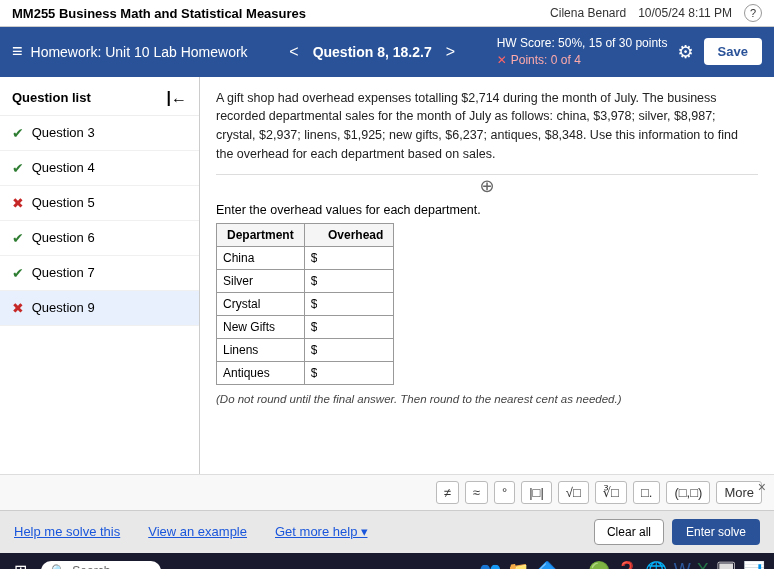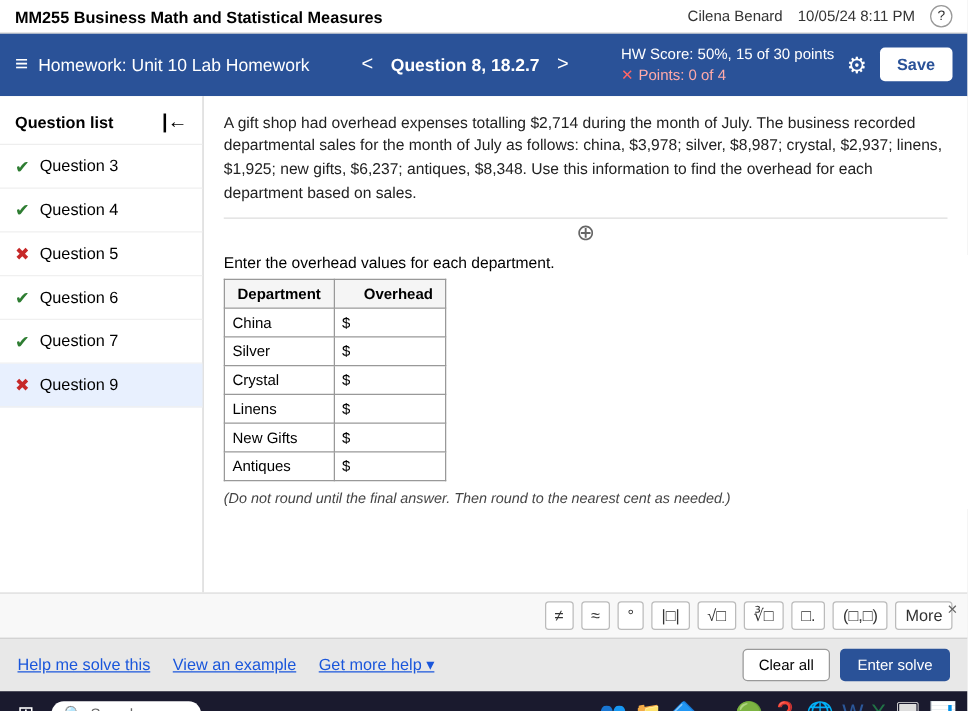--- a/index.html
+++ b/index.html
@@ -50,21 +50,21 @@
 
     
     .main-content {
       display: flex;
       height: calc(569px - 42px - 52px - 42px - 36px);
       background: #f0f0f0;
     }
 
     
     .sidebar {
-      width: 163px;
+      width: 200px;
       background: #fff;
       border-right: 1px solid #ccc;
       padding: 8px 0;
       flex-shrink: 0;
     }
     .sidebar-header {
       display: flex;
       align-items: center;
       justify-content: space-between;
       padding: 4px 12px 8px 12px;
@@ -164,21 +164,21 @@
 
     
     .bottom-bar {
       background: #e8e8e8;
       display: flex;
       align-items: center;
       justify-content: space-between;
       padding: 8px 14px;
       border-top: 1px solid #ccc;
     }
-    .bottom-left { display: flex; align-items: center; gap: 18px; }
+    .bottom-left { display: flex; align-items: center; gap: 28px; }
     .bottom-link {
       color: #1a56db;
       text-decoration: underline;
       cursor: pointer;
       font-size: 13px;
     }
     .bottom-right { display: flex; gap: 8px; }
     .clear-btn {
       background: #fff;
       border: 1px solid #999;
@@ -329,30 +329,30 @@
           <tr>
             <td>Crystal</td>
             <td>
               <div class="dollar-cell">
                 <span>$</span>
                 <input type="text" style="">
               </div>
             </td>
           </tr>
           <tr>
+            <td>New Gifts</td>
+            <td>
+              <div class="dollar-cell">
+                <span>$</span>
+                <input type="text" style="">
+              </div>
+            </td>
+          </tr>
+          <tr>
             <td>Linens</td>
-            <td>
-              <div class="dollar-cell">
-                <span>$</span>
-                <input type="text" style="">
-              </div>
-            </td>
-          </tr>
-          <tr>
-            <td>New Gifts</td>
             <td>
               <div class="dollar-cell">
                 <span>$</span>
                 <input type="text" style="">
               </div>
             </td>
           </tr>
           <tr>
             <td>Antiques</td>
             <td>

